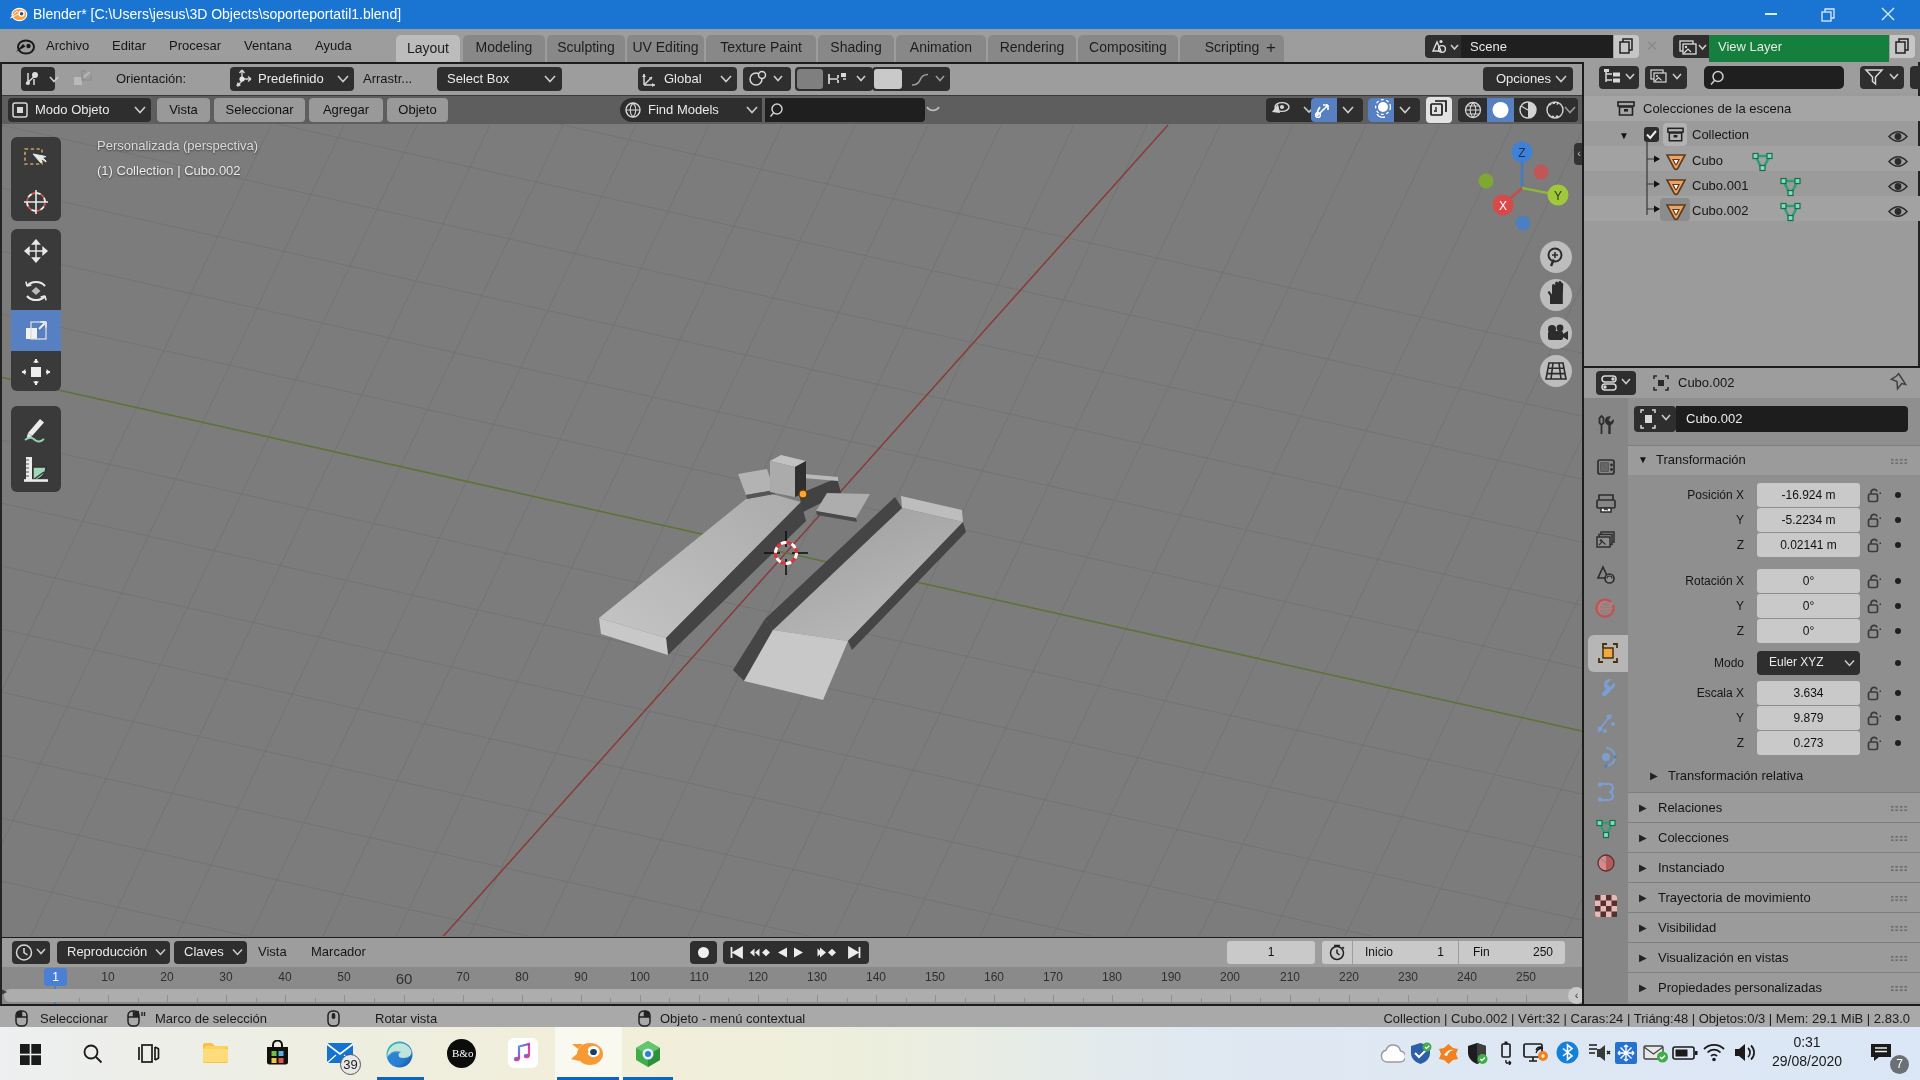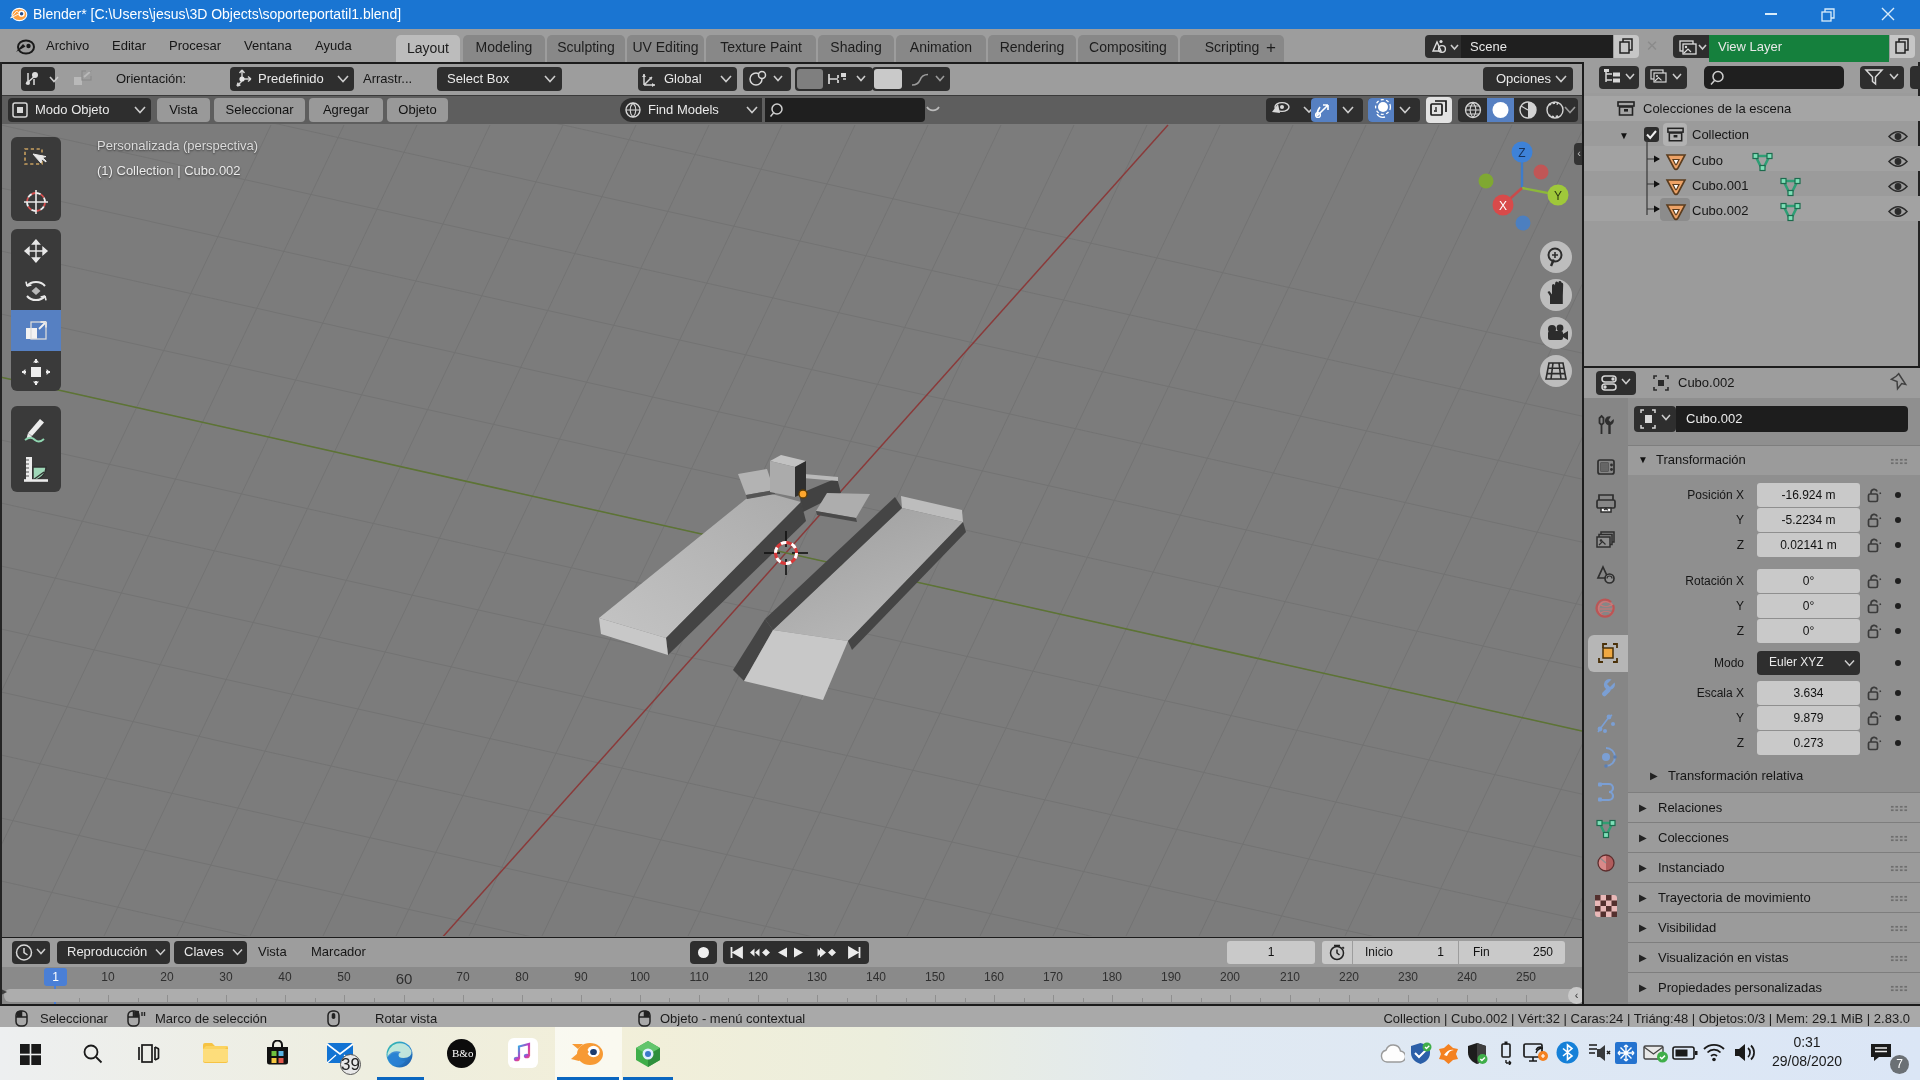--- a/index.html
+++ b/index.html
@@ -1020,21 +1020,21 @@
       <rect x="13.5" y="11" width="5" height="5" fill="#57b3e3"></rect>
       <rect x="6.5" y="18" width="5" height="5" fill="#f4c63f"></rect>
       <rect x="13.5" y="18" width="5" height="5" fill="#e2574c"></rect>
     </g>
   </svg>
 <svg class="abs" style="left:326px;top:1042px" width="28" height="22" viewBox="0 0 28 22">
     <rect x="1" y="1" width="26" height="20" rx="2" fill="#1273d3"></rect>
     <path d="M1 2 l13 10 L27 2" fill="none" stroke="#fff" stroke-width="1.6"></path>
     <path d="M1 21 l9 -8 M27 21 l-9 -8" fill="none" stroke="#fff" stroke-width="1.2"></path>
   </svg>
-<div class="abs" style="left:340px;top:1054px;width:21px;height:21px;border-radius:50%;background:#e8e8e8;border:1.5px solid #555;color:#222;font-size:17px;text-align:center;line-height:20px;">39</div>
+<div class="abs" style="left:340px;top:1054px;width:21px;height:21px;border-radius:50%;background:#e8e8e8;border:1.5px solid #555;color:#222;font-size:13px;text-align:center;line-height:20px;">39</div>
 <svg class="abs" style="left:385px;top:1040px" width="29" height="29" viewBox="0 0 29 29">
  <defs>
       <linearGradient id="edg1" x1="0" y1="0" x2="1" y2="1">
         <stop offset="0" stop-color="#35c1a5"></stop>
         <stop offset="0.5" stop-color="#2a91d8"></stop>
         <stop offset="1" stop-color="#1b4fa0"></stop>
       </linearGradient>
     </defs>
  <circle cx="14.5" cy="14.5" r="13" fill="url(#edg1)"></circle>
  <path d="M2.5 17 a12.5 12.5 0 0 1 24 -6 q0.5 7 -8 7 q-6 0 -5 -4.5 q-6 -1.5 -8.5 2 q-1.5 1.7 -2.5 1.5 Z" fill="#cfeedd" opacity="0.9"></path>

